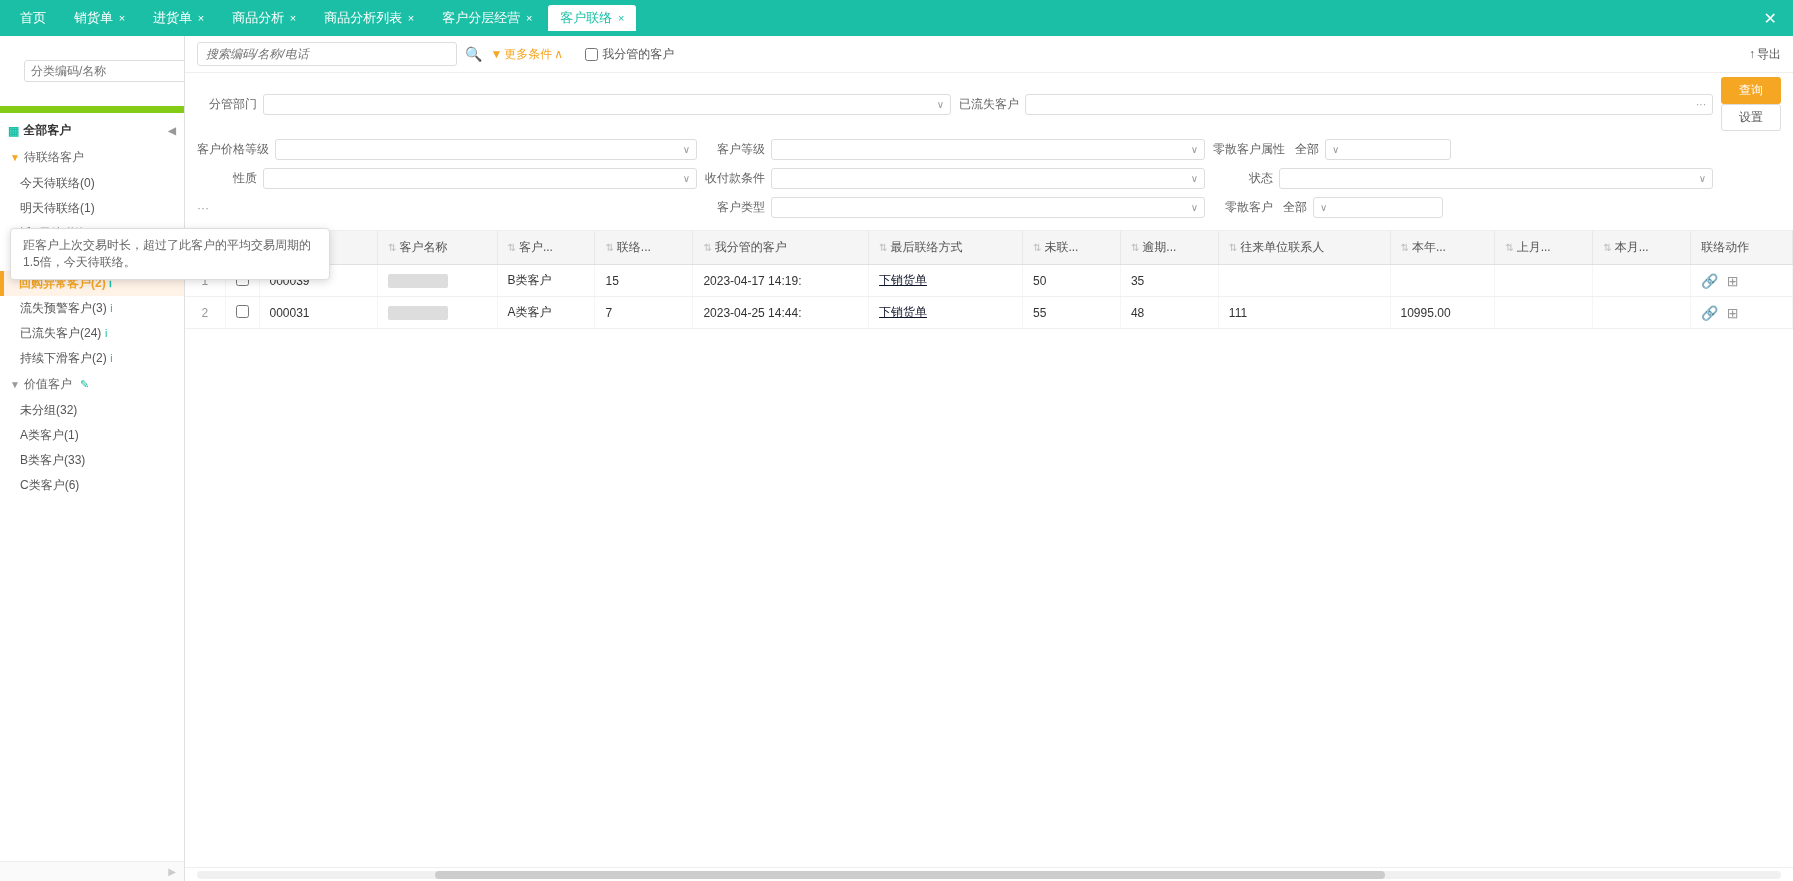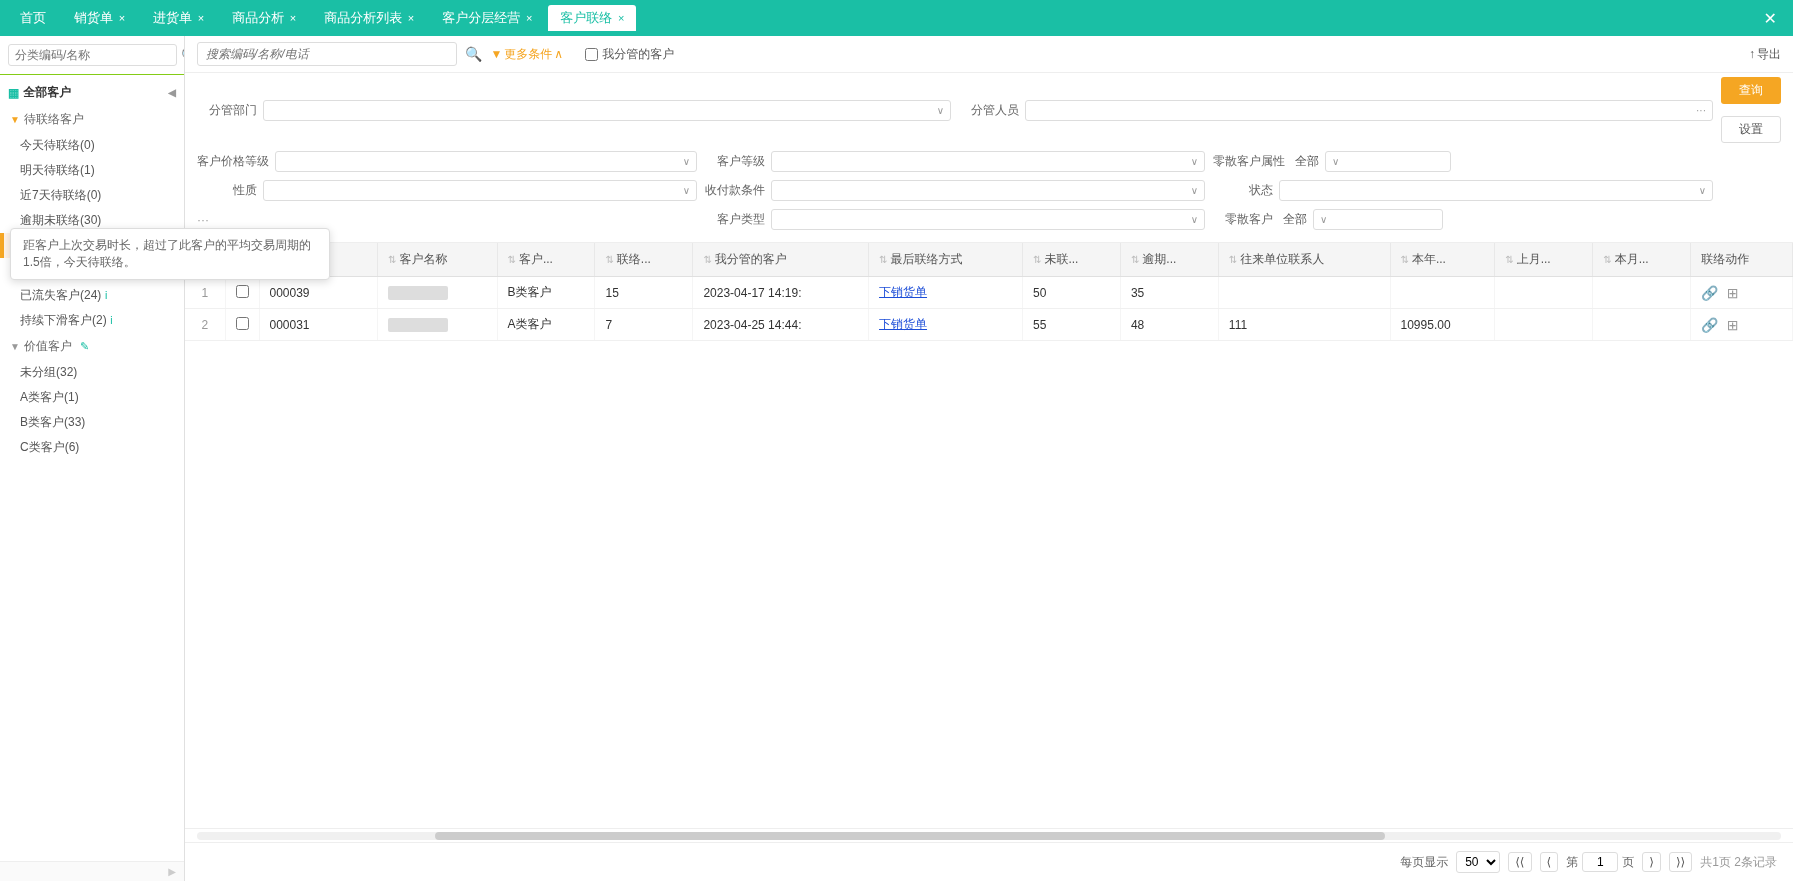--- a/index.html
+++ b/index.html
@@ -49,22 +49,22 @@
     .sidebar {
       width: 185px;
       min-width: 185px;
       background: #fff;
       border-right: 1px solid #e0e0e0;
       display: flex;
       flex-direction: column;
       overflow: hidden;
     }
     .sidebar-search {
-      padding: 8px;
-      border-bottom: 1px solid #84cc16;
+      padding: 24px;
+      border-bottom: 7px solid #84cc16;
       display: flex;
       align-items: center;
       gap: 4px;
     }
     .sidebar-search input {
       flex: 1;
       border: 1px solid #ddd;
       border-radius: 3px;
       padding: 3px 6px;
       font-size: 12px;
@@ -228,21 +228,21 @@
       border: 1px solid #ddd;
       border-radius: 3px;
       padding: 4px 6px;
       outline: none;
       font-size: 12px;
       color: #999;
     }
     .filter-action-btns {
       display: flex;
       flex-direction: column;
-      gap: 12px;
+      gap: 0;
       min-width: 60px;
     }
     .query-btn {
       background: #f5a623;
       color: #fff;
       border: none;
       border-radius: 3px;
       padding: 5px 16px;
       cursor: pointer;
       font-size: 12px;
@@ -308,21 +308,21 @@
     .data-table th .sort-icon { color: #bbb; font-size: 10px; }
     .data-table td {
       padding: 7px 10px;
       border-bottom: 1px solid #f0f0f0;
       border-right: 1px solid #f5f5f5;
       color: #333;
       white-space: nowrap;
     }
     .data-table .row-num { color: #999; text-align: center; }
     .data-table .checkbox-cell { width: 30px; text-align: center; }
-    .link-text { color: #1d4ed8; text-decoration: underline; cursor: pointer; }
+    .link-text { color: #0f172a; text-decoration: underline; cursor: pointer; }
     .action-icons { display: flex; gap: 8px; align-items: center; }
     .action-icon { color: #999; cursor: pointer; font-size: 14px; }
 
     
     .pagination-bar {
       background: #fff;
       border-top: 1px solid #eee;
       padding: 8px 16px;
       display: flex;
       align-items: center;
@@ -480,21 +480,21 @@
 
       <div class="filter-row">
         <div class="filter-cell">
           <span class="filter-label">分管部门</span>
           <div class="filter-select">
             <span></span>
             <span class="arrow">∨</span>
           </div>
         </div>
         <div class="filter-cell">
-          <span class="filter-label">分管人员</span>
+          <span class="filter-label">已流失客户</span>
           <div class="filter-select">
             <span></span>
             <span class="arrow">···</span>
           </div>
         </div>
         <div class="filter-action-btns">
           <button class="query-btn">查询</button>
           <button class="settings-btn">设置</button>
         </div>
       </div>
@@ -728,31 +728,15 @@
         </tbody>
       </table>
     </div>
 
     <div class="scrollbar-area">
       <div class="scrollbar-track">
         <div class="scrollbar-thumb"></div>
       </div>
     </div>
 
-    <div class="pagination-bar">
-      <span class="pagination-label">每页显示</span>
-      <select class="page-size-select">
-        <option>50</option>
-      </select>
-      <button class="page-nav-btn">⟨⟨</button>
-      <button class="page-nav-btn">⟨</button>
-      <div class="page-num-display">
-        <span>第</span>
-        <input class="page-input" type="text" value="1" style="">
-        <span>页</span>
-      </div>
-      <button class="page-nav-btn">⟩</button>
-      <button class="page-nav-btn">⟩⟩</button>
-      <span class="total-label">共1页 2条记录</span>
-    </div>
 
   </div>
 </div>
 
 </body></html>

